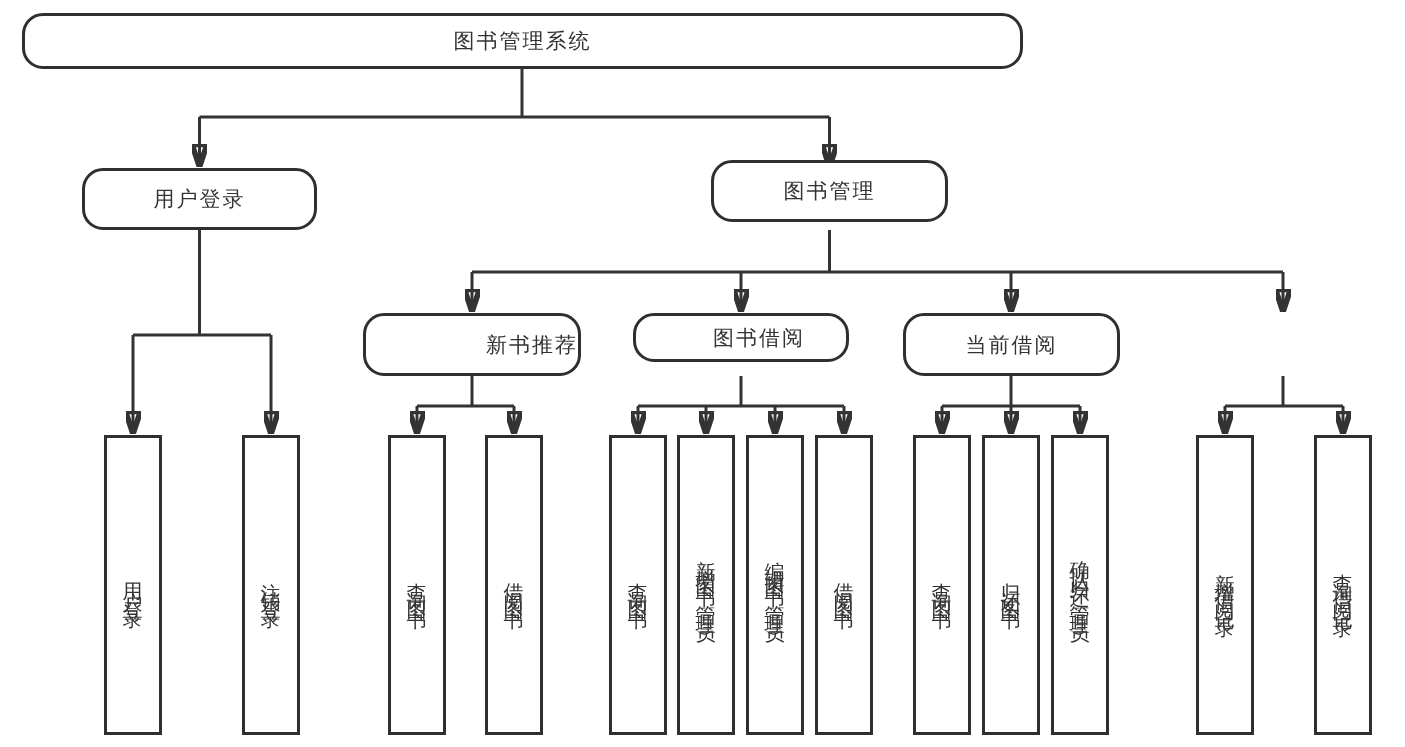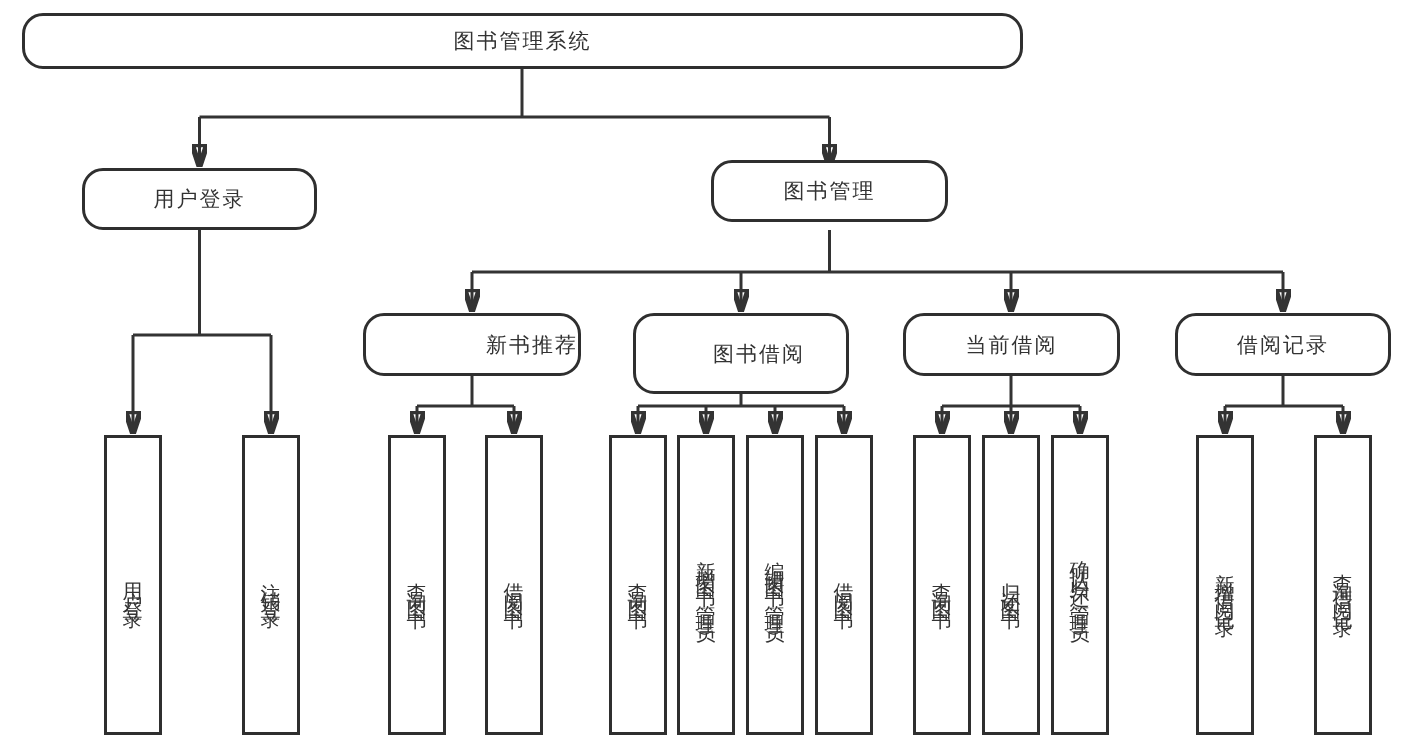--- a/index.html
+++ b/index.html
@@ -133,28 +133,25 @@
   <div class="node h" style="left:82px; top:168px; width:235px; height:62px;">
     <span>用户登录</span>
   </div>
   <div class="node h" style="left:711px; top:160px; width:237px; height:62px;">
     <span>图书管理</span>
   </div>
 
   <div class="node h" style="left:363px; top:313px; width:218px; height:63px;justify-content:flex-end;">
     <span>新书推荐</span>
   </div>
-  <div class="node h" style="left:633px; top:313px; width:216px; height:81px;padding-left:36px;">
+  <div class="node h" style="left:633px; top:313px; width:216px; height:49px;padding-left:36px;">
     <span>图书借阅</span>
   </div>
   <div class="node h" style="left:903px; top:313px; width:217px; height:63px;">
     <span>当前借阅</span>
-  </div>
-  <div class="node h" style="left:1175px; top:313px; width:216px; height:63px;">
-    <span>借阅记录</span>
   </div>
 
   <div class="node v" style="left:104px; top:435px; width:58px; height:300px;">
     <span>用户登录</span>
   </div>
   <div class="node v" style="left:242px; top:435px; width:58px; height:300px;">
     <span>注销登录</span>
   </div>
 
   <div class="node v" style="left:388px; top:435px; width:58px; height:300px;">

